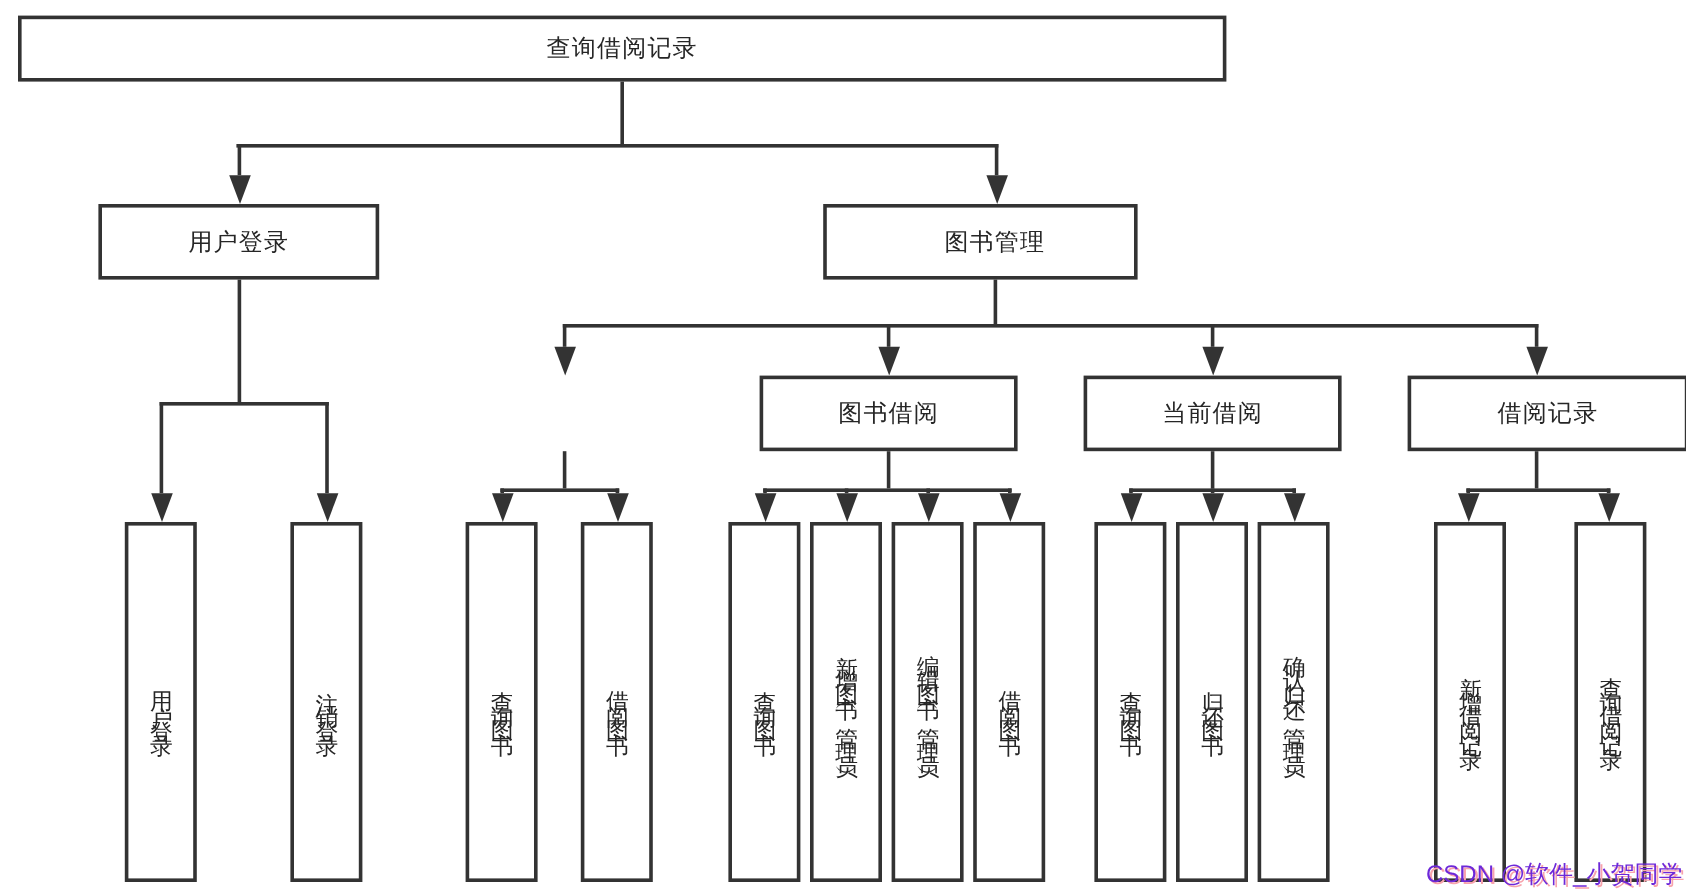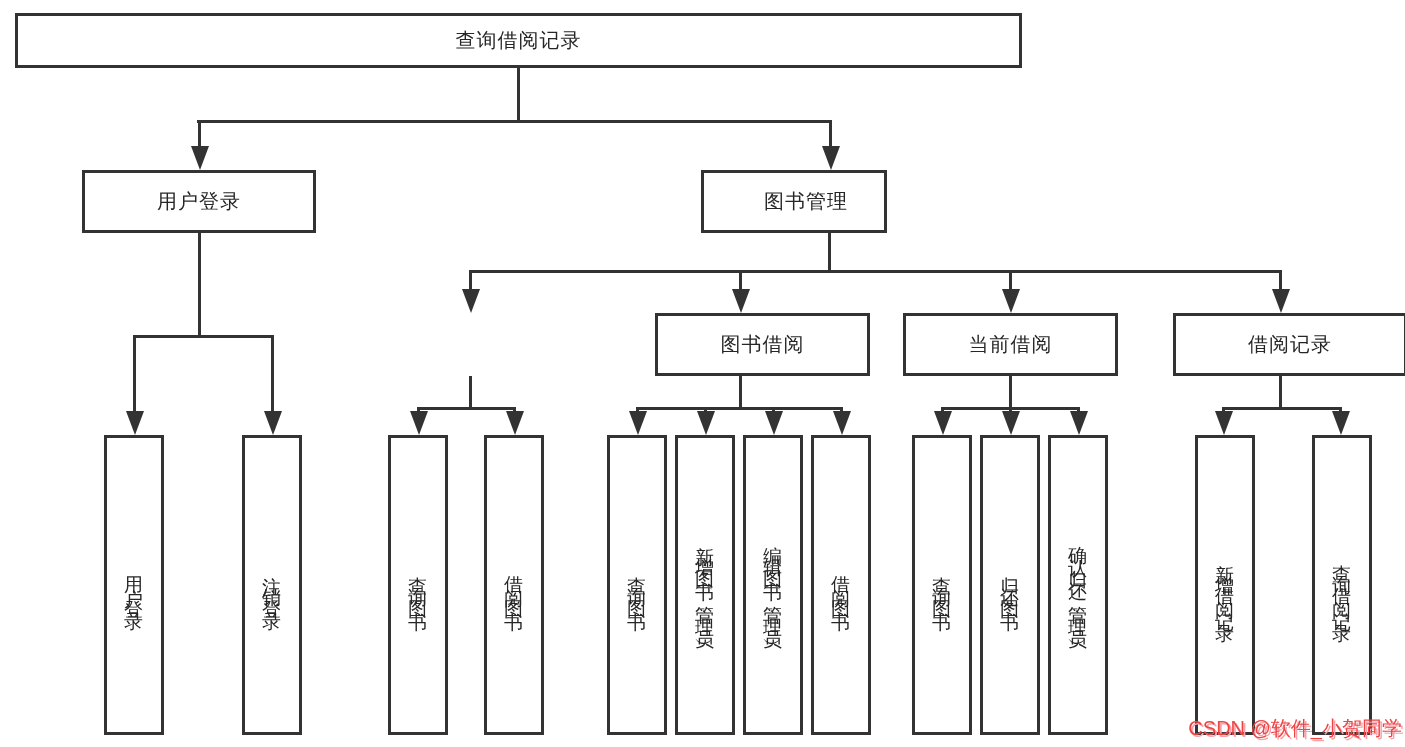--- a/index.html
+++ b/index.html
@@ -43,54 +43,54 @@
     top:100%;left:50%;
     transform:translateX(-50%);
     border-style:solid;
     border-color:var(--line) transparent transparent transparent;
     border-width:24px 9px 0 9px;
   }
   .watermark{
     position:absolute;
     right:3px;top:715px;
     font-size:20px;
-    color:#ef4444;
+    color:#6d28d9;
     text-shadow:2px 2px 0 #f7a3ac;
     white-space:nowrap;
     z-index:10;
   }
 </style>
 </head>
 <body>
 
 <div class="canvas">
 
   <div class="box hbox" style="left:15px;top:13px;width:1007px;height:55px;">查询借阅记录</div>
 
   <div class="vl" style="left:517px;top:68px;height:52px;"></div>
   <div class="hl" style="left:197px;top:120px;width:635px;"></div>
   <div class="arr" style="left:198px;top:120px;height:26px;"></div>
   <div class="arr" style="left:829px;top:120px;height:26px;"></div>
 
   <div class="box hbox" style="left:82px;top:170px;width:234px;height:63px;">用户登录</div>
-  <div class="box hbox" style="left:701px;top:170px;width:186px;height:63px;padding-left:24px;">图书管理</div>
+  <div class="box hbox" style="left:686px;top:170px;width:262px;height:63px;padding-left:24px;">图书管理</div>
 
   <div class="vl" style="left:198px;top:233px;height:102px;"></div>
   <div class="hl" style="left:133px;top:335px;width:141px;"></div>
   <div class="arr" style="left:133px;top:335px;height:76px;"></div>
   <div class="arr" style="left:271px;top:335px;height:76px;"></div>
 
   <div class="vl" style="left:828px;top:233px;height:37px;"></div>
   <div class="hl" style="left:469px;top:270px;width:813px;"></div>
   <div class="arr" style="left:469px;top:270px;height:19px;"></div>
   <div class="arr" style="left:739px;top:270px;height:19px;"></div>
   <div class="arr" style="left:1009px;top:270px;height:19px;"></div>
   <div class="arr" style="left:1279px;top:270px;height:19px;"></div>
 
-  <div class="box hbox" style="left:633px;top:313px;width:215px;height:63px;margin-left:22px;">图书借阅</div>
+  <div class="box hbox" style="left:633px;top:313px;width:215px;height:63px;">图书借阅</div>
   <div class="box hbox" style="left:903px;top:313px;width:215px;height:63px;font-family:Liberation Serif, serif;">当前借阅</div>
   <div class="box hbox" style="left:1173px;top:313px;width:234px;height:63px;">借阅记录</div>
 
   <div class="vl" style="left:469px;top:376px;height:31px;"></div>
   <div class="hl" style="left:417px;top:407px;width:99px;"></div>
   <div class="arr" style="left:417px;top:407px;height:4px;"></div>
   <div class="arr" style="left:513px;top:407px;height:4px;"></div>
 
   <div class="vl" style="left:739px;top:376px;height:31px;"></div>
   <div class="hl" style="left:636px;top:407px;width:207px;"></div>

